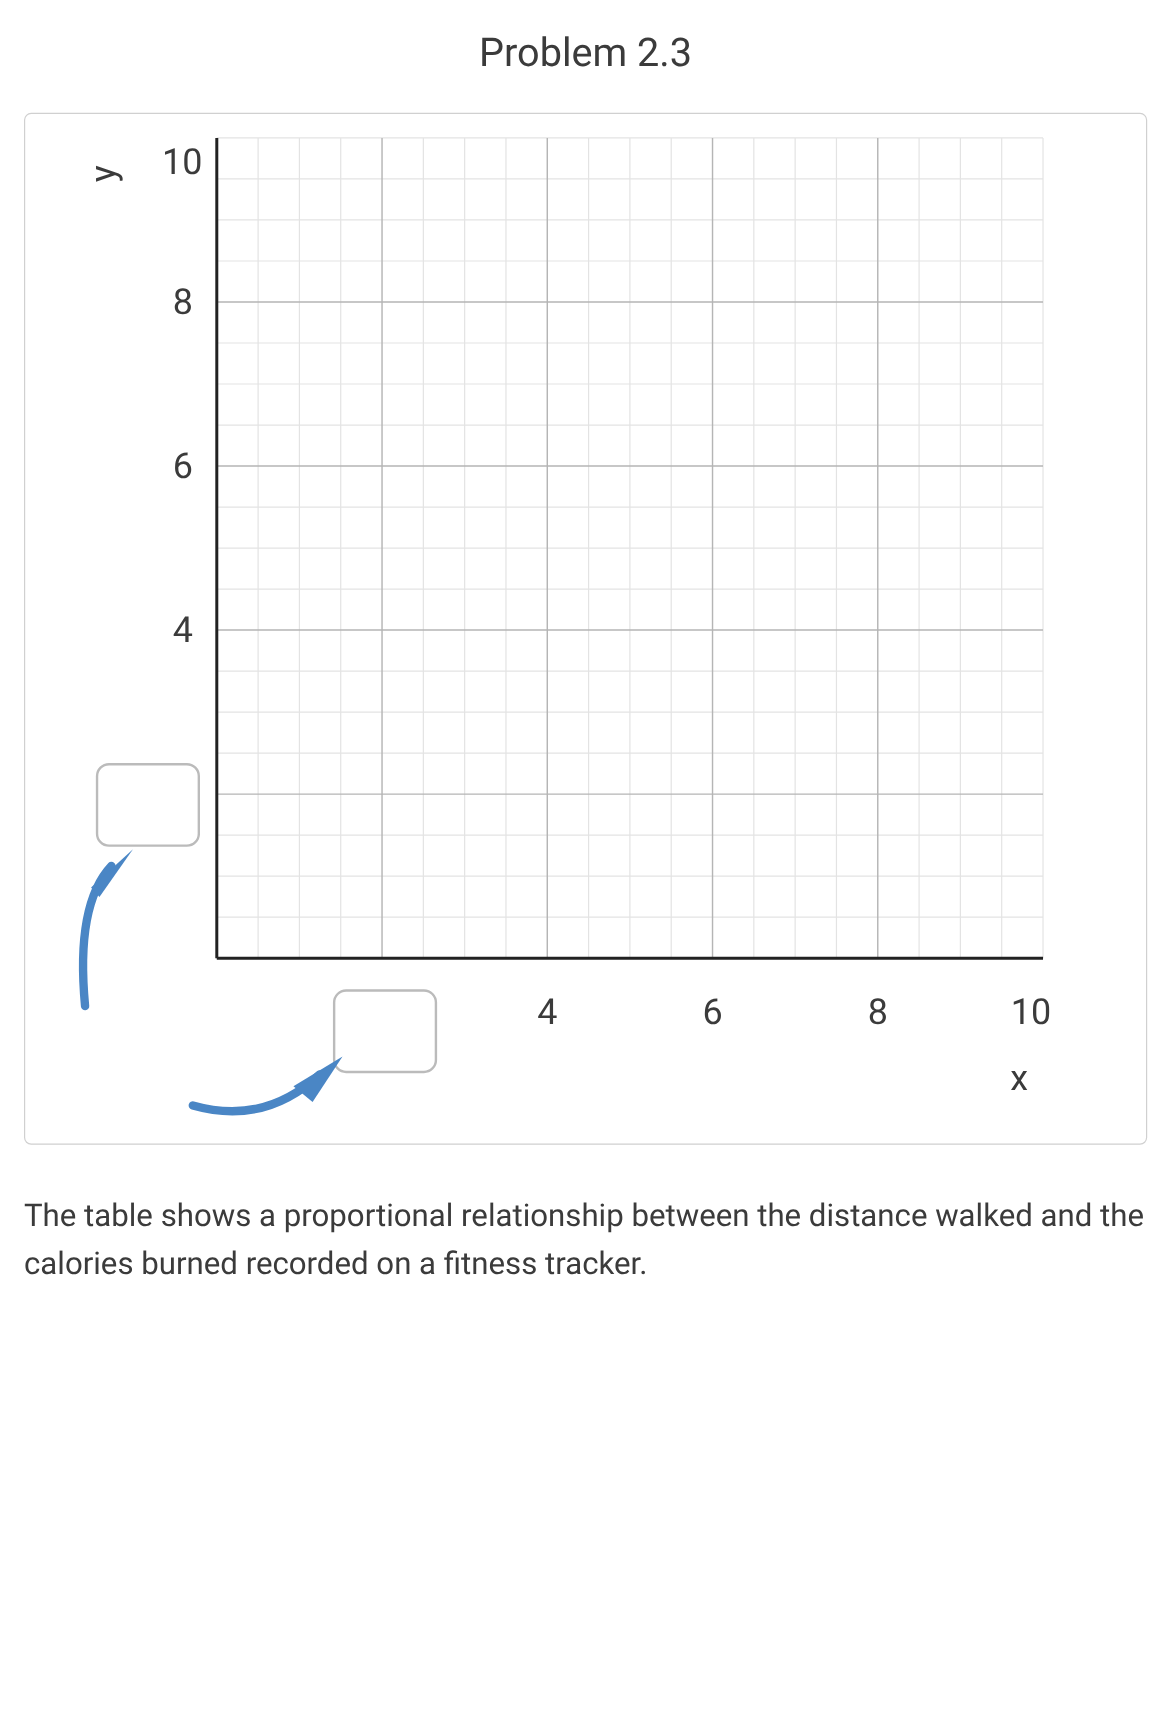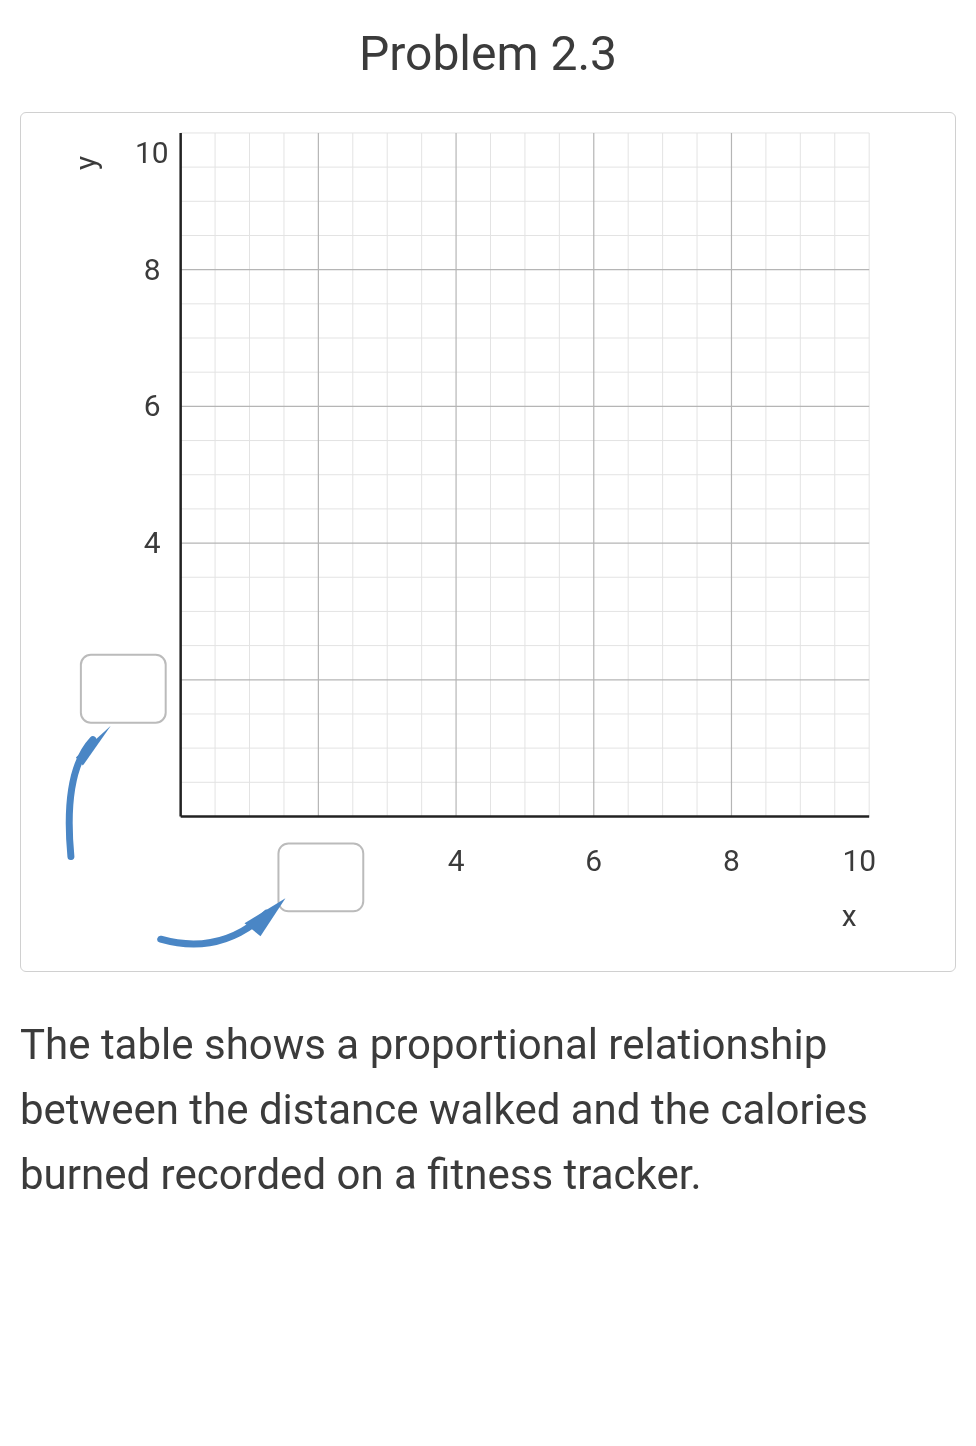--- a/index.html
+++ b/index.html
@@ -11,38 +11,38 @@
       font-family: -apple-system, BlinkMacSystemFont, 'Segoe UI', Roboto, Helvetica, Arial, sans-serif;
       background: #ffffff;
       width: 976px;
       color: #3b3b3b;
     }
     .container {
       padding: 0 20px;
     }
     .title {
       text-align: center;
-      font-size: 48px;
+      font-size: 33px;
       font-weight: 400;
       color: #3b3b3b;
       margin: 25px 0 30px 0;
     }
     .graph-wrapper {
       border: 1px solid #d0d0d0;
       border-radius: 6px;
       margin: 0 0 40px 0;
       position: relative;
       background: #fff;
     }
     .graph-svg {
       display: block;
       width: 100%;
     }
     .prose {
-      font-size: 42px;
+      font-size: 26px;
       line-height: 1.55;
       color: #3b3b3b;
       margin: 0 0 40px 0;
     }
     .prose p {
       margin-bottom: 40px;
     }
     .input-box {
       fill: #ffffff;
       stroke: #bbbbbb;

